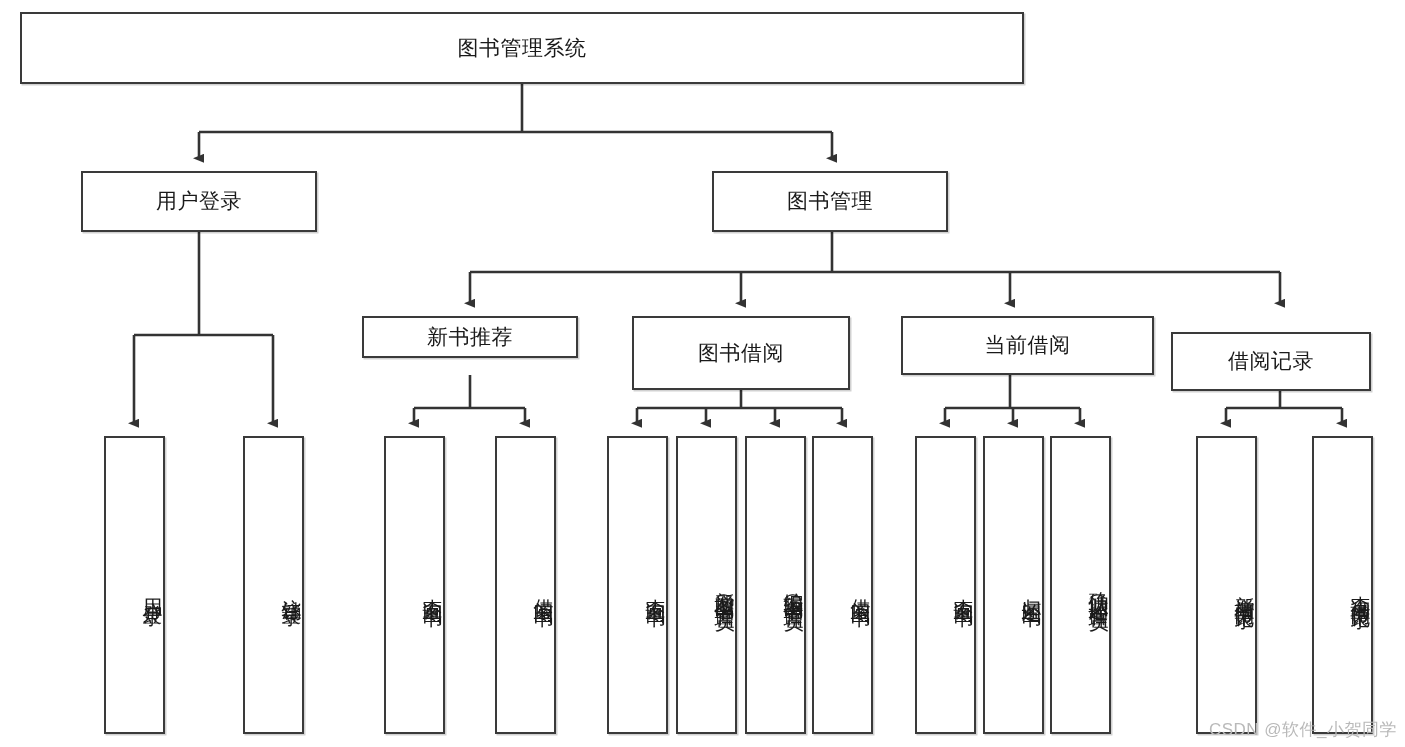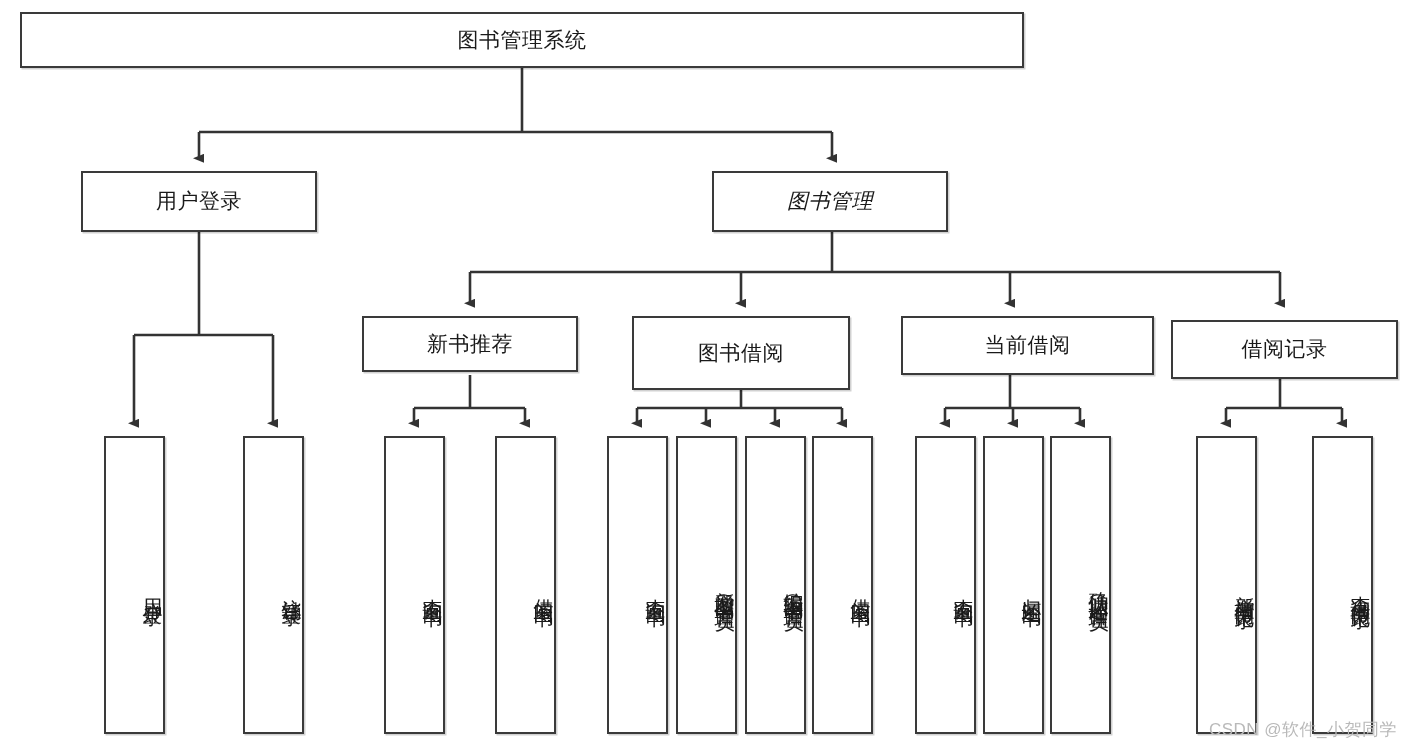--- a/index.html
+++ b/index.html
@@ -124,41 +124,41 @@
       <path d="M1013,408 L1013,423" marker-end="url(#arrowHead)"></path>
       <path d="M1080,408 L1080,423" marker-end="url(#arrowHead)"></path>
 
       <path d="M1280,375 L1280,408"></path>
       <path d="M1226,408 L1342,408"></path>
       <path d="M1226,408 L1226,423" marker-end="url(#arrowHead)"></path>
       <path d="M1342,408 L1342,423" marker-end="url(#arrowHead)"></path>
     </g>
   </svg>
 
-  <div class="node-box" style="left:20px; top:12px; width:1004px; height:56px;">
+  <div class="node-box" style="left:20px; top:12px; width:1004px; height:72px;">
     <span class="node-label">图书管理系统</span>
   </div>
 
   <div class="node-box" style="left:81px; top:171px; width:236px; height:61px;">
     <span class="node-label">用户登录</span>
   </div>
-  <div class="node-box" style="left:712px; top:171px; width:236px; height:61px;font-style:italic;">
+  <div class="node-box" style="left:712px; top:171px; width:236px; height:61px;">
     <span class="node-label">图书管理</span>
   </div>
 
-  <div class="node-box" style="left:362px; top:316px; width:216px; height:56px;">
+  <div class="node-box" style="left:362px; top:316px; width:216px; height:42px;">
     <span class="node-label">新书推荐</span>
   </div>
   <div class="node-box" style="left:632px; top:316px; width:218px; height:74px;">
     <span class="node-label">图书借阅</span>
   </div>
   <div class="node-box" style="left:901px; top:316px; width:253px; height:59px;">
     <span class="node-label">当前借阅</span>
   </div>
-  <div class="node-box" style="left:1171px; top:320px; width:227px; height:59px;text-align:right;">
+  <div class="node-box" style="left:1171px; top:332px; width:200px; height:59px;text-align:right;">
     <span class="node-label">借阅记录</span>
   </div>
 
   <div class="node-box" style="left:104px; top:436px; width:61px; height:298px;">
     <span class="node-label vertical">用户登录</span>
   </div>
   <div class="node-box" style="left:243px; top:436px; width:61px; height:298px;">
     <span class="node-label vertical">注销登录</span>
   </div>
 

